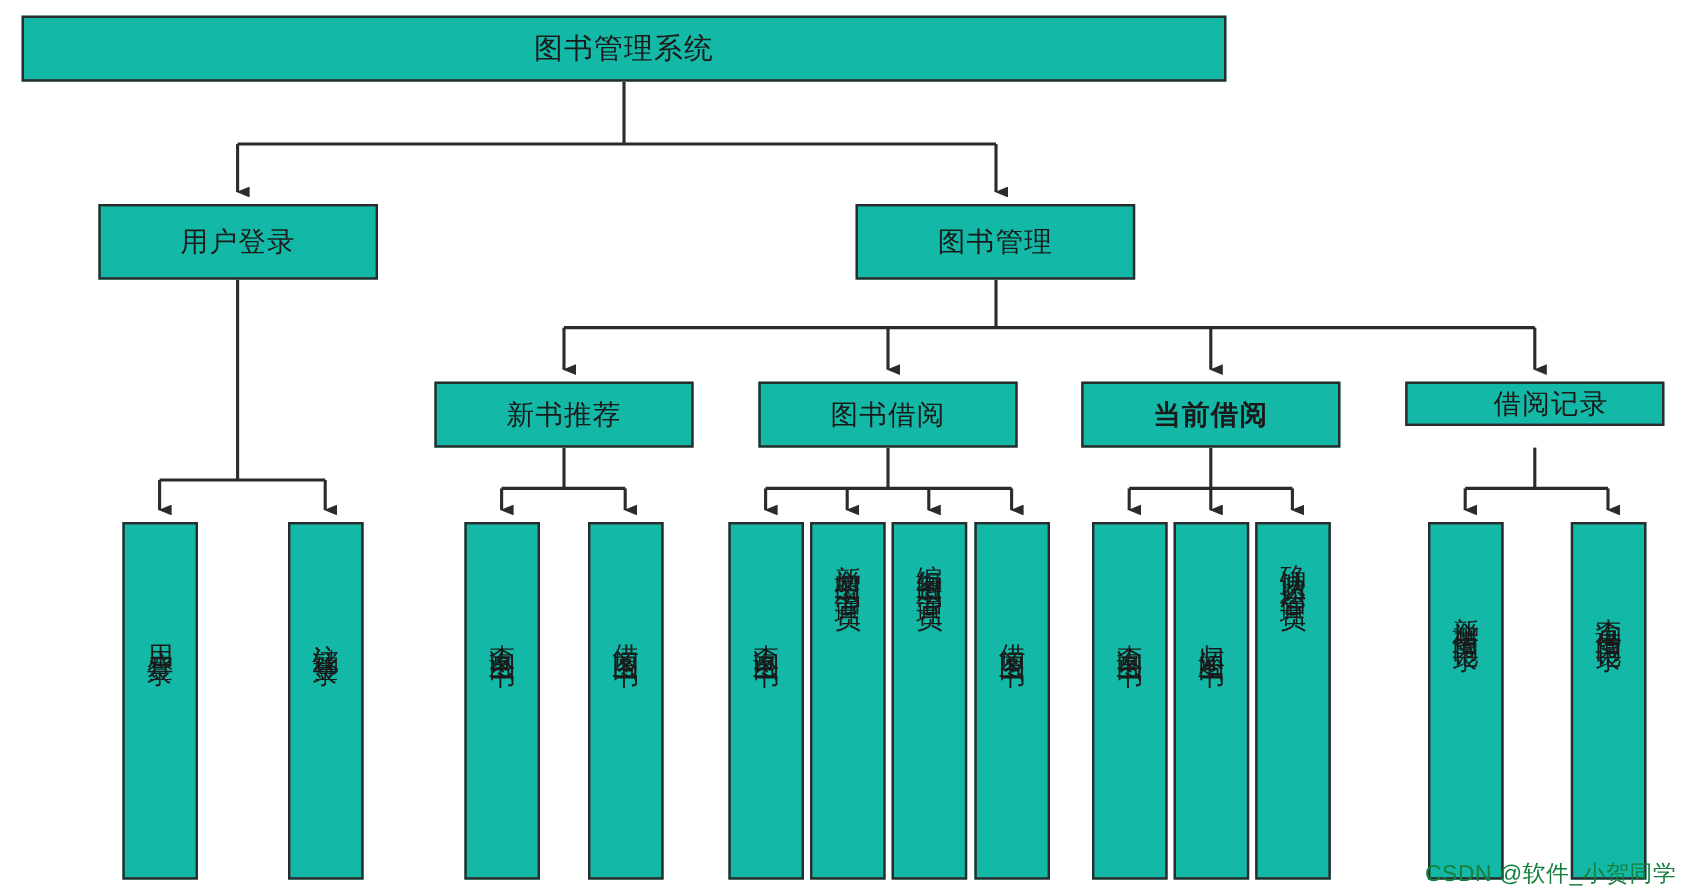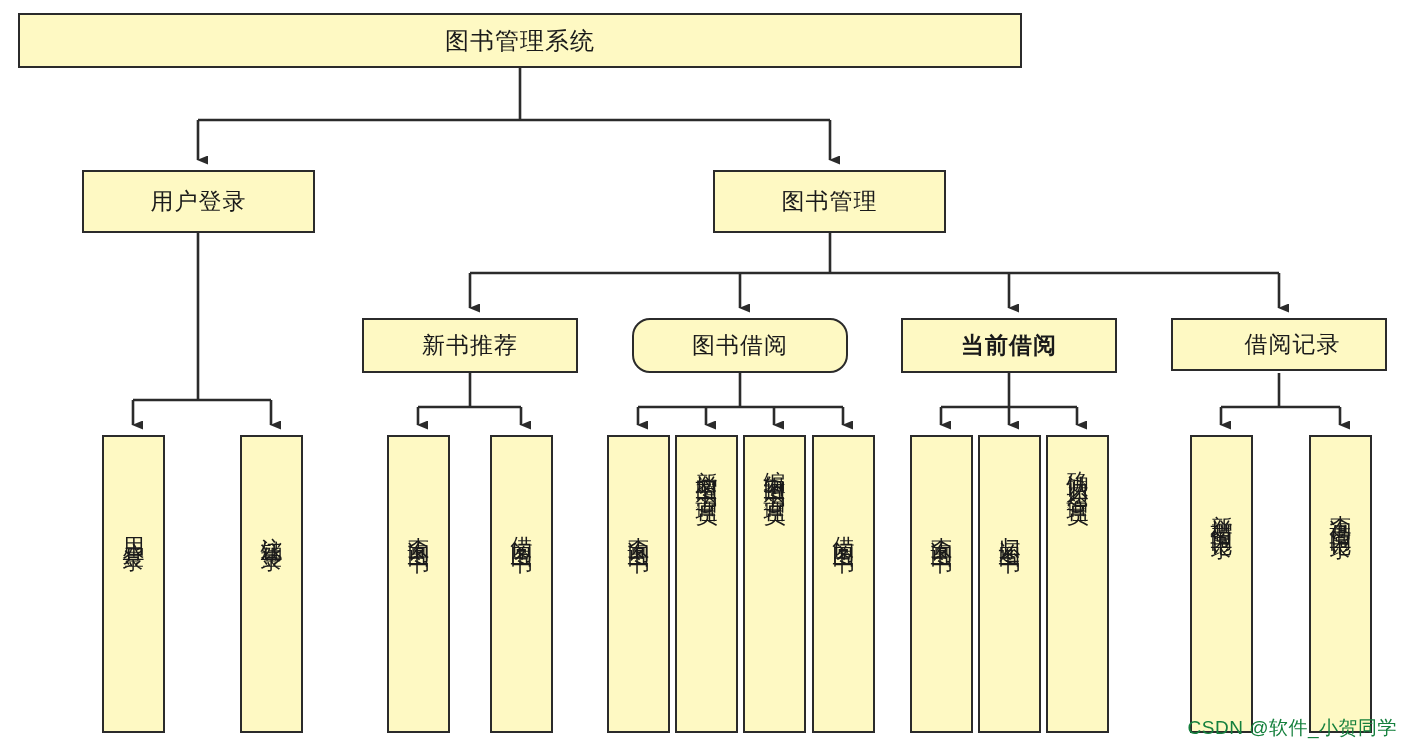--- a/index.html
+++ b/index.html
@@ -22,21 +22,21 @@
     position: absolute;
     top: 0;
     left: 0;
     width: 1405px;
     height: 747px;
   }
   .node-box {
     position: absolute;
     box-sizing: border-box;
     border: 2.5px solid #2b2b2b;
-    background: #fef9c3;
+    background: #14b8a6;
     display: flex;
     align-items: center;
     justify-content: center;
     color: #1a1a1a;
   }
   .node-label {
     font-size: 23px;
     line-height: 1.15;
     letter-spacing: 1px;
     white-space: nowrap;
@@ -131,27 +131,27 @@
   <div class="node-box" style="left:82px; top:170px; width:233px; height:63px;">
     <span class="node-label">用户登录</span>
   </div>
   <div class="node-box" style="left:713px; top:170px; width:233px; height:63px;">
     <span class="node-label">图书管理</span>
   </div>
 
   <div class="node-box" style="left:362px; top:318px; width:216px; height:55px;">
     <span class="node-label">新书推荐</span>
   </div>
-  <div class="node-box" style="left:632px; top:318px; width:216px; height:55px;border-radius:18px;">
+  <div class="node-box" style="left:632px; top:318px; width:216px; height:55px;">
     <span class="node-label">图书借阅</span>
   </div>
   <div class="node-box" style="left:901px; top:318px; width:216px; height:55px;font-weight:bold;">
     <span class="node-label">当前借阅</span>
   </div>
-  <div class="node-box" style="left:1171px; top:318px; width:216px; height:53px;padding-left:27px;">
+  <div class="node-box" style="left:1171px; top:318px; width:216px; height:37px;padding-left:27px;">
     <span class="node-label">借阅记录</span>
   </div>
 
   <div class="node-box node-leaf leaf-pad-short" style="left:102px; top:435px; width:63px; height:298px;">
     <span class="node-label">用户登录</span>
   </div>
   <div class="node-box node-leaf leaf-pad-short" style="left:240px; top:435px; width:63px; height:298px;">
     <span class="node-label">注销登录</span>
   </div>
 

